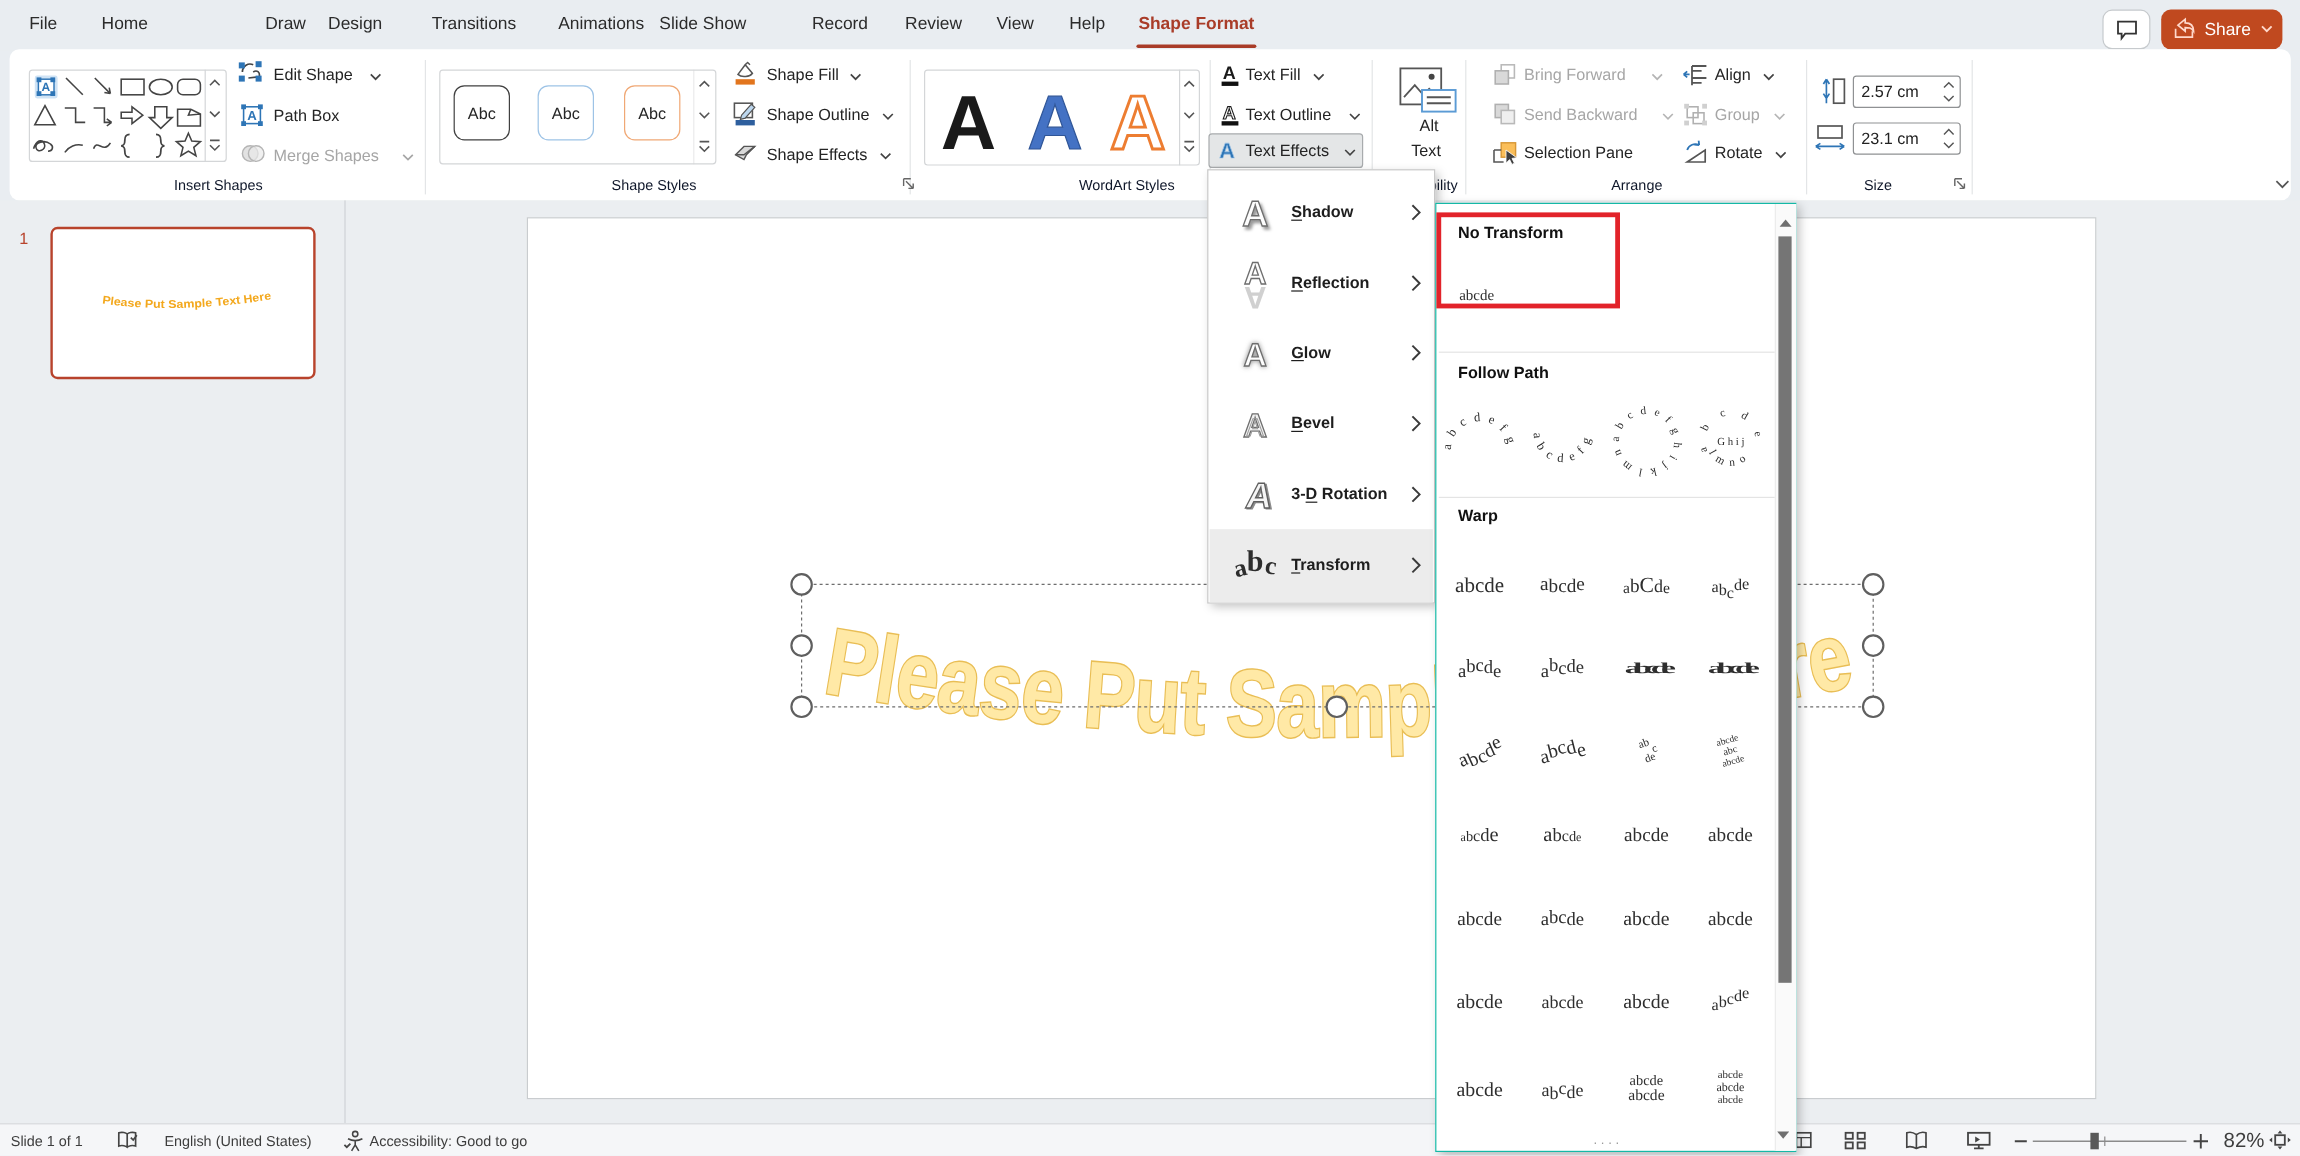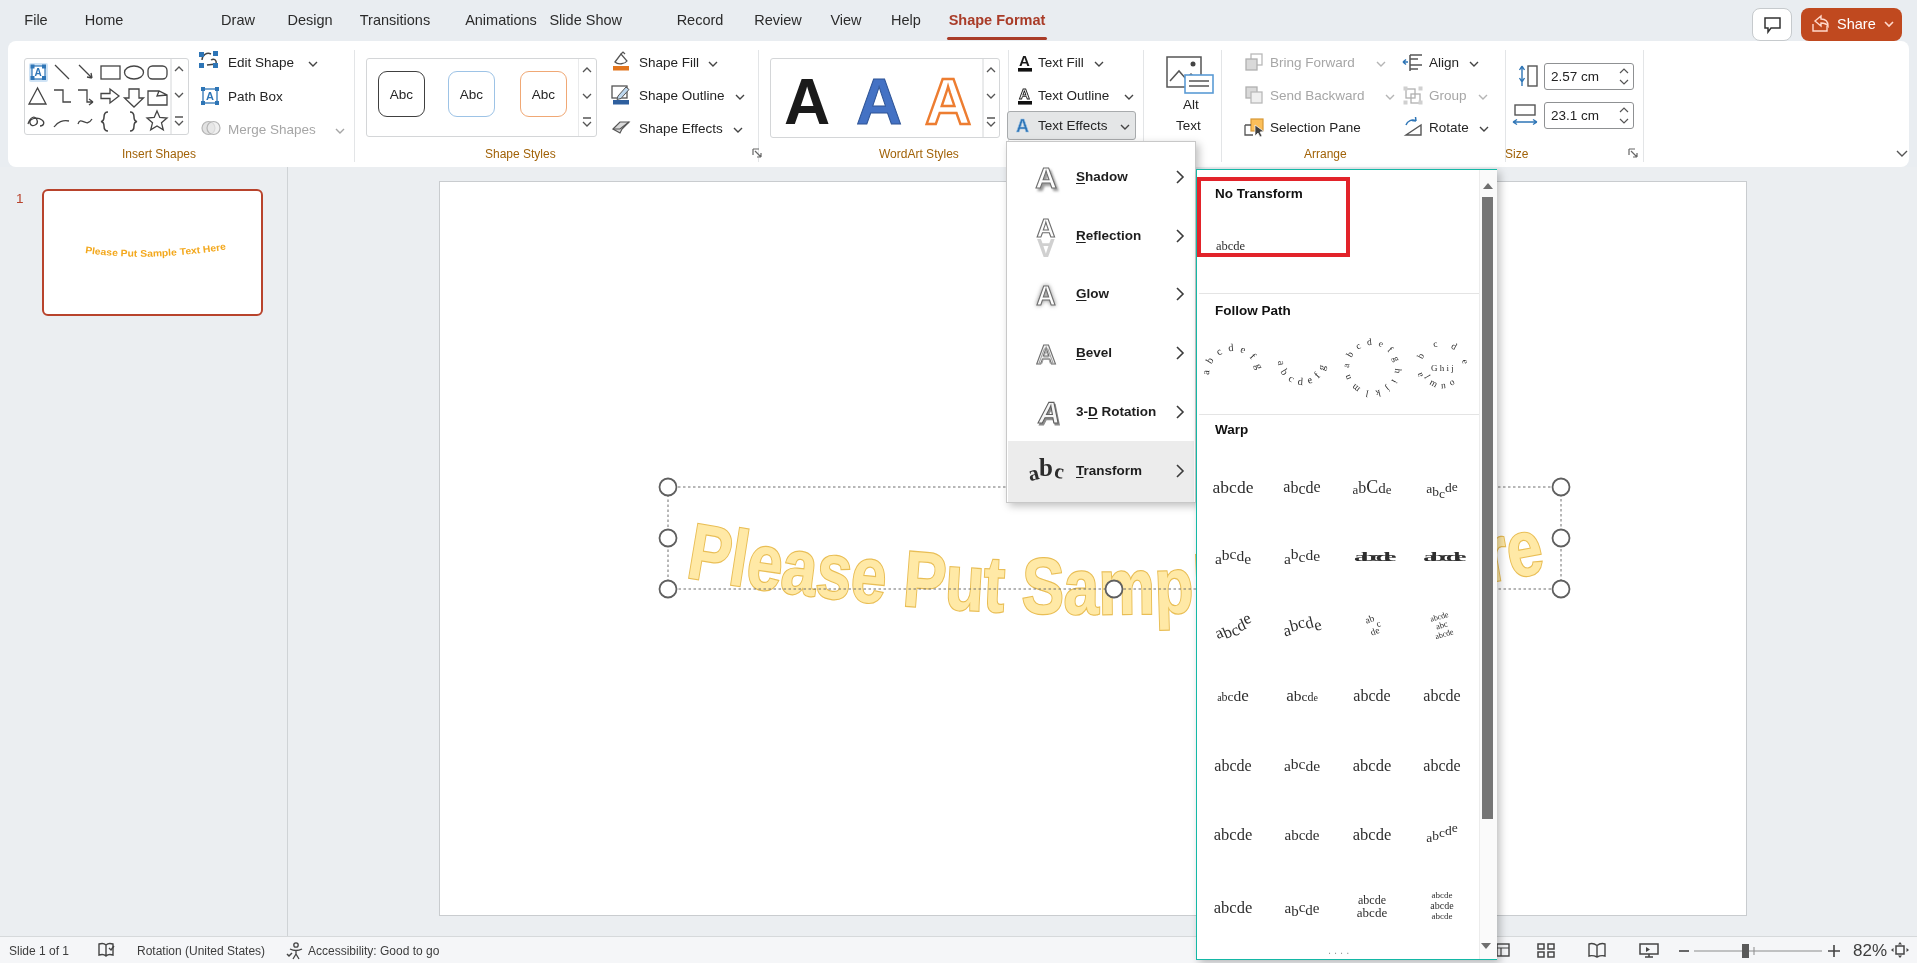--- a/index.html
+++ b/index.html
@@ -9,21 +9,21 @@
 
 #topbar{position:absolute;left:0;top:0;width:1917px;height:42px;background:#e9edf1;}
 .tab{position:absolute;top:0;height:40px;line-height:40px;font-size:14.5px;color:#2b2b2b;text-align:center;}
 .tabactive{color:#a93c28;font-weight:bold;}
 #tabunderline{position:absolute;left:947px;top:37px;width:100px;height:3px;background:#a93c28;border-radius:2px;}
 #commentbtn{position:absolute;left:1752px;top:8px;width:40px;height:33px;background:#fff;border:1px solid #c6cacd;border-radius:8px;box-sizing:border-box;}
 #sharebtn{position:absolute;left:1801px;top:8px;width:101px;height:33px;background:#c0491f;border-radius:8px;color:#fff;font-size:14px;}
 
 #ribbon{position:absolute;left:8px;top:41px;width:1901px;height:126px;background:#ffffff;border-radius:8px;}
 .vsep{position:absolute;top:9px;width:1px;height:112px;background:#e3e5e7;}
-.grouplabel{position:absolute;top:106px;height:16px;font-size:12px;color:#a16207;white-space:nowrap;}
+.grouplabel{position:absolute;top:106px;height:16px;font-size:12px;color:#0f172a;text-align:center;white-space:nowrap;}
 .riblabel{font-size:13.5px;color:#242424;white-space:nowrap;}
 .ribgrey{color:#a6a6a6;}
 .gallery{position:absolute;background:#fff;border:1px solid #d4d6d8;border-radius:3px;box-sizing:border-box;}
 .abccard{position:absolute;width:47px;height:46px;border-radius:9px;box-sizing:border-box;text-align:center;line-height:46px;font-size:13.5px;color:#262626;}
 
 #mainarea{position:absolute;left:0;top:167px;width:1917px;height:769px;background:#ebeef1;}
 #leftdivider{position:absolute;left:287px;top:167px;width:1px;height:769px;background:#cfd3d6;}
 #slide{position:absolute;left:439px;top:181px;width:1308px;height:735px;background:#fff;border:1px solid #c9cccf;box-sizing:border-box;}
 #thumb{position:absolute;left:42px;top:189px;width:221px;height:127px;background:#fff;border:2.5px solid #b8432c;border-radius:6px;box-sizing:border-box;}
 #thumbnum{position:absolute;left:16px;top:191px;font-size:13.5px;color:#b8432c;}
@@ -42,21 +42,21 @@
 </style>
 </head>
 <body>
 <div id="app">
 
 <div id="topbar">
   <span class="tab" style="left:22px;width:28px;">File</span>
   <span class="tab" style="left:83px;width:42px;">Home</span>
   <span class="tab" style="left:160px;width:42px;margin-top:40px;">Insert</span>
   <span class="tab" style="left:219px;width:38px;">Draw</span>
-  <span class="tab" style="left:285px;width:50px;">Design</span>
+  <span class="tab" style="left:271px;width:50px;">Design</span>
   <span class="tab" style="left:355px;width:80px;">Transitions</span>
   <span class="tab" style="left:458px;width:86px;">Animations</span>
   <span class="tab" style="left:542px;width:80px;text-align:right;">Slide Show</span>
   <span class="tab" style="left:672px;width:56px;">Record</span>
   <span class="tab" style="left:750px;width:56px;">Review</span>
   <span class="tab" style="left:827px;width:38px;">View</span>
   <span class="tab" style="left:887px;width:38px;">Help</span>
   <span class="tab tabactive" style="left:947px;width:100px;">Shape Format</span>
   <div id="tabunderline"></div>
   <div id="commentbtn">
@@ -365,21 +365,21 @@
     </g>
   </svg>
 </div>
 
 <div id="statusbar">
   <span class="st" style="left:9px;">Slide 1 of 1</span>
   <svg class="abs" style="left:96px;top:5px;" width="20" height="17" viewBox="0 0 20 17">
     <path d="M3,2 c3,-1 6,0 7,1 c1,-1 4,-2 7,-1 v11 c-3,-1 -6,0 -7,1 c-1,-1 -4,-2 -7,-1 z M10,3 v11" fill="none" stroke="#444" stroke-width="1.4"></path>
     <path d="M13,6 l2,2 l3,-4" fill="none" stroke="#444" stroke-width="1.4"></path>
   </svg>
-  <span class="st" style="left:137px;">Rotation (United States)</span>
+  <span class="st" style="left:137px;">English (United States)</span>
   <svg class="abs" style="left:286px;top:4px;" width="20" height="19" viewBox="0 0 20 19">
     <circle cx="10" cy="4" r="2.2" fill="none" stroke="#444" stroke-width="1.3"></circle>
     <path d="M4,8 c4,2 8,2 12,0 M10,9 v4 M10,13 l-3,5 M10,13 l3,5" fill="none" stroke="#444" stroke-width="1.3"></path>
     <path d="M1,13 l2,2 l3,-3" fill="none" stroke="#444" stroke-width="1.5"></path>
   </svg>
   <span class="st" style="left:308px;">Accessibility: Good to go</span>
   <svg class="abs" style="left:1495px;top:5px;" width="16" height="16" viewBox="0 0 16 16">
         <rect x="2" y="2" width="12" height="12" fill="none" stroke="#444" stroke-width="1.4"></rect>
         <path d="M2,6 h12 M6,6 v8" stroke="#444" stroke-width="1.2"></path>
       </svg>

